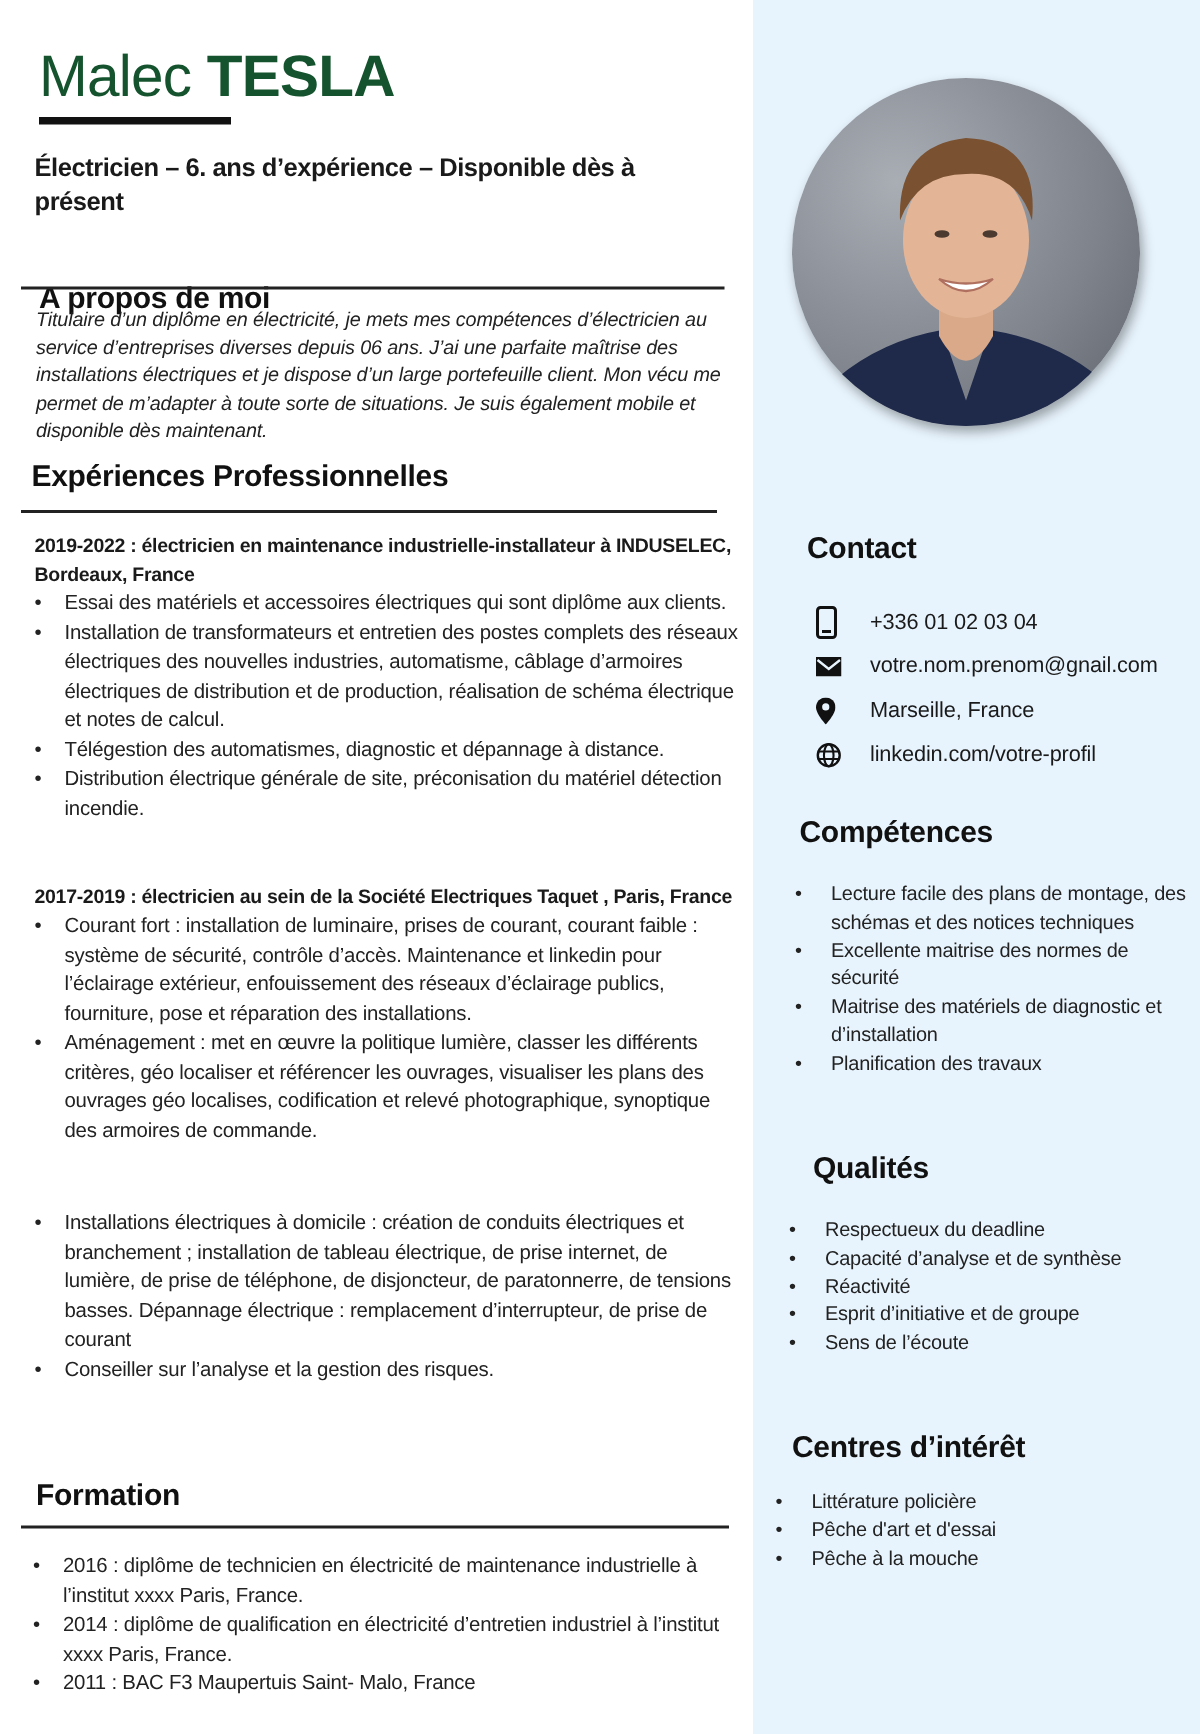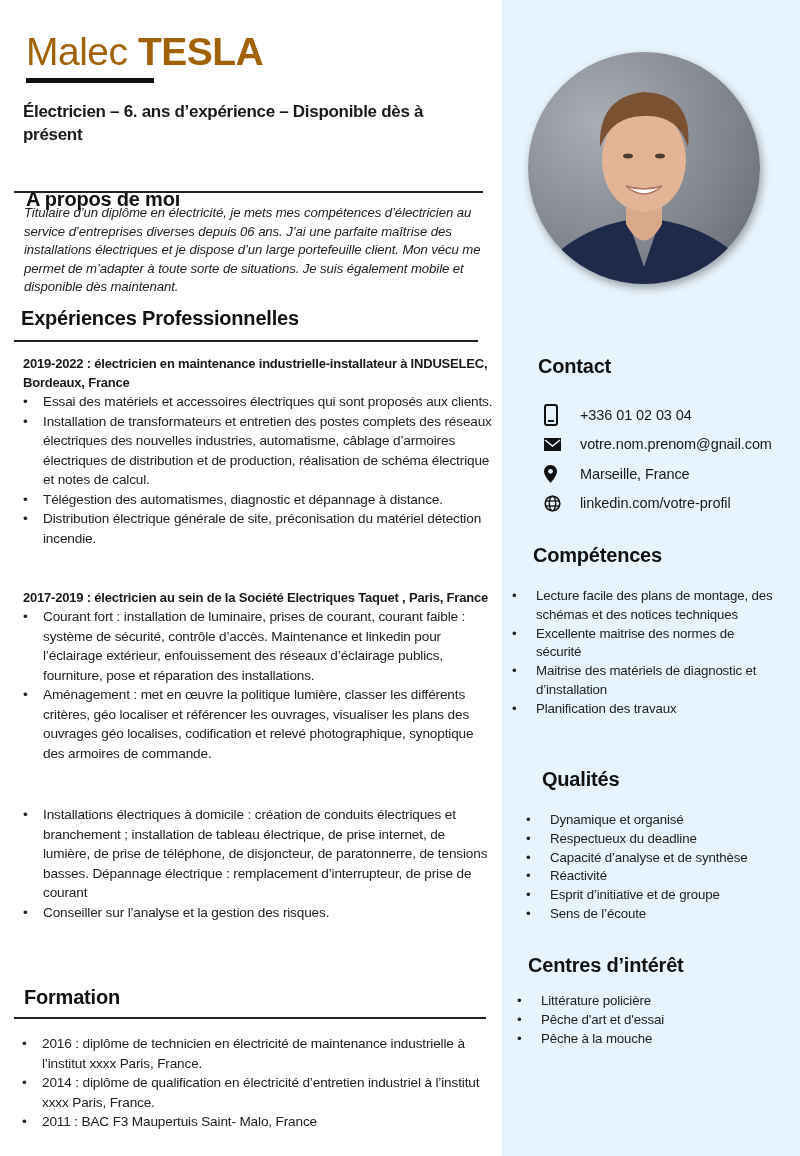--- a/index.html
+++ b/index.html
@@ -1,21 +1,21 @@
 <!DOCTYPE html>
 <html><head>
 <meta charset="utf-8">
 <style>
   * { box-sizing: border-box; margin: 0; padding: 0; }
   html, body { width: 800px; height: 1156px; background: #ffffff; overflow: hidden; }
   body { position: relative; font-family: "Liberation Sans", "DejaVu Sans", sans-serif; color: #1a1a1a; }
 
   .sidebar { position: absolute; left: 502px; top: 0; width: 298px; height: 1156px; background: #e8f4fd; }
 
-  .name { position: absolute; left: 26px; top: 30px; font-size: 39px; font-weight: 400; color: #a16207; letter-spacing: -0.5px; white-space: nowrap; }
+  .name { position: absolute; left: 26px; top: 30px; font-size: 39px; font-weight: 400; color: #14532d; letter-spacing: -0.5px; white-space: nowrap; }
   .name b { font-weight: 700; }
   .name-bar { position: absolute; left: 26px; top: 78px; width: 128px; height: 5px; background: #111; }
 
   .subtitle { position: absolute; left: 23px; top: 100px; width: 460px; font-size: 17px; font-weight: 700; line-height: 23px; color: #1a1a1a; letter-spacing: -0.3px; }
 
   .section-title { position: absolute; font-size: 20px; font-weight: 700; color: #111; letter-spacing: -0.2px; white-space: nowrap; }
   .rule { position: absolute; height: 2px; background: #222; }
 
   .about { position: absolute; left: 24px; top: 204px; width: 460px; font-size: 13.2px; font-style: italic; line-height: 18.5px; color: #222; letter-spacing: -0.1px; }
 
@@ -50,21 +50,21 @@
 <div class="section-title" style="left:26px; top:158px;margin-top:30px;">A propos de moi</div>
 <div class="rule" style="left:14px; top:191px; width:469px;"></div>
 <div class="about">Titulaire d’un diplôme en électricité, je mets mes compétences d’électricien au service d’entreprises diverses depuis 06 ans. J’ai une parfaite maîtrise des installations électriques et je dispose d’un large portefeuille client. Mon vécu me permet de m’adapter à toute sorte de situations. Je suis également mobile et disponible dès maintenant.</div>
 
 <div class="section-title" style="left:21px; top:307px;">Expériences Professionnelles</div>
 <div class="rule" style="left:14px; top:340px; width:464px;"></div>
 
 <div class="job" style="top:354px;">
   <div class="job-title">2019-2022 : électricien en maintenance industrielle-installateur à INDUSELEC, Bordeaux, France</div>
   <ul class="bl">
-    <li>Essai des matériels et accessoires électriques qui sont proposés aux clients.</li>
+    <li>Essai des matériels et accessoires électriques qui sont diplôme aux clients.</li>
     <li>Installation de transformateurs et entretien des postes complets des réseaux électriques des nouvelles industries, automatisme, câblage d’armoires électriques de distribution et de production, réalisation de schéma électrique et notes de calcul.</li>
     <li>Télégestion des automatismes, diagnostic et dépannage à distance.</li>
     <li>Distribution électrique générale de site, préconisation du matériel détection incendie.</li>
   </ul>
 </div>
 
 <div class="job" style="top:588px;">
   <div class="job-title">2017-2019 : électricien au sein de la Société Electriques Taquet , Paris, France</div>
   <ul class="bl">
     <li>Courant fort : installation de luminaire, prises de courant, courant faible : système de sécurité, contrôle d’accès. Maintenance et linkedin pour l’éclairage extérieur, enfouissement des réseaux d’éclairage publics, fourniture, pose et réparation des installations.</li>
@@ -143,33 +143,32 @@
           <ellipse cx="8.5" cy="8.5" rx="3.2" ry="7.3" fill="none" stroke="#111" stroke-width="1.4"></ellipse>
           <line x1="1.2" y1="6" x2="15.8" y2="6" stroke="#111" stroke-width="1.3"></line>
           <line x1="1.2" y1="11" x2="15.8" y2="11" stroke="#111" stroke-width="1.3"></line>
         </svg>
     </span>
     <span class="contact-text">linkedin.com/votre-profil</span>
   </div>
 </div>
 
 <div class="section-title" style="left:533px; top:544px;">Compétences</div>
-<div class="side-list" style="left:512px; top:587px; width:262px;">
+<div class="side-list" style="left:530px; top:587px; width:262px;">
   <ul class="bl">
     <li>Lecture facile des plans de montage, des schémas et des notices techniques</li>
     <li>Excellente maitrise des normes de sécurité</li>
     <li>Maitrise des matériels de diagnostic et d’installation</li>
     <li>Planification des travaux</li>
   </ul>
 </div>
 
 <div class="section-title" style="left:530px; top:768px;margin-left:12px;">Qualités</div>
 <div class="side-list" style="left:526px; top:811px; width:266px;">
   <ul class="bl">
-    <li>Dynamique et organisé</li>
     <li>Respectueux du deadline</li>
     <li>Capacité d’analyse et de synthèse</li>
     <li>Réactivité</li>
     <li>Esprit d’initiative et de groupe</li>
     <li>Sens de l’écoute</li>
   </ul>
 </div>
 
 <div class="section-title" style="left:528px; top:954px;">Centres d’intérêt</div>
 <div class="side-list" style="left:517px; top:992px; width:270px;">

